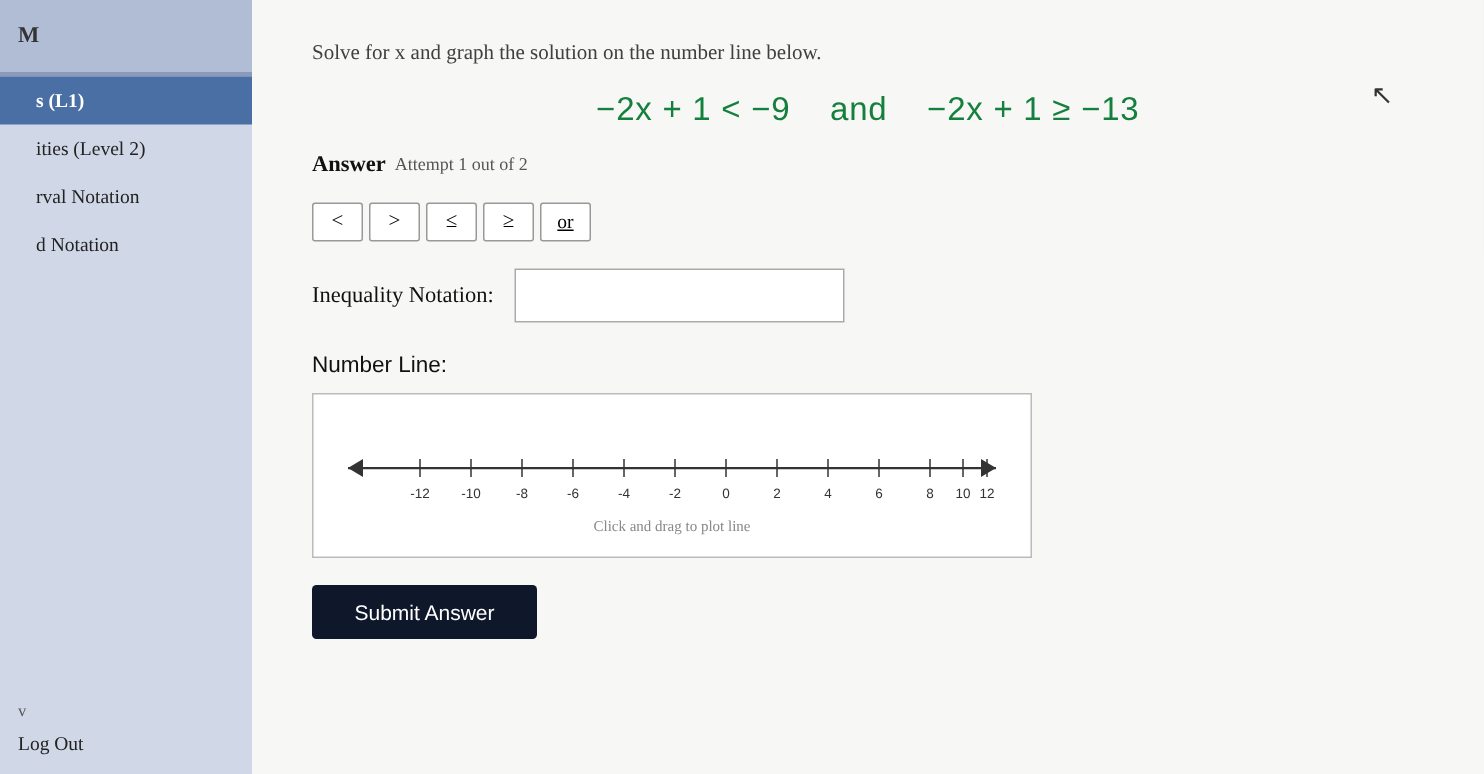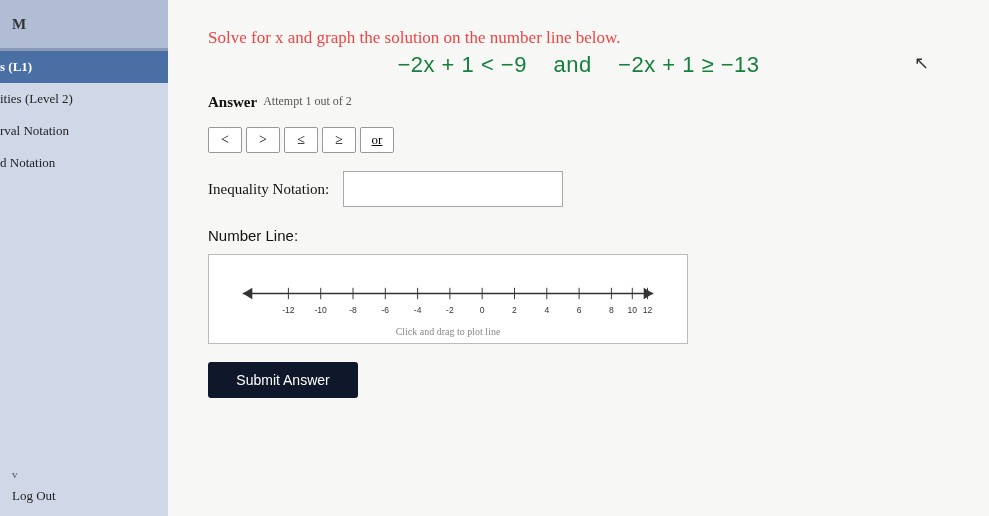--- a/index.html
+++ b/index.html
@@ -32,21 +32,21 @@
       padding-left: 12px;
     }
 
     .sidebar-divider {
       height: 3px;
       background: #8a9ab8;
       margin: 0;
     }
 
     .sidebar-item {
-      padding: 8px 0;
+      padding: 8px 24px;
       font-size: 13px;
       cursor: pointer;
       color: #222;
     }
 
     .sidebar-item.active {
       background: #4a6fa5;
       color: #fff;
       font-weight: bold;
     }
@@ -72,23 +72,23 @@
     #main {
       flex: 1;
       background: #f7f7f5;
       padding: 28px 40px 20px 40px;
       display: flex;
       flex-direction: column;
       overflow-y: auto;
     }
 
     .problem-instruction {
-      font-size: 17px;
-      color: #ef4444;
-      margin-bottom: 4px;
+      font-size: 14px;
+      color: #404040;
+      margin-bottom: 16px;
       font-family: Georgia, serif;
     }
 
     .equation-line {
       font-size: 22px;
       color: #15803d;
       text-align: center;
       margin-bottom: 16px;
       font-family: Liberation Sans, sans-serif;
       letter-spacing: 0.5px;
@@ -160,21 +160,21 @@
       font-size: 15px;
       color: #111;
       margin-bottom: 10px;
       font-family: Liberation Sans, sans-serif;
     }
 
     .number-line-container {
       border: 1.5px solid #bbb;
       background: #fff;
       width: 480px;
-      height: 90px;
+      height: 110px;
       display: flex;
       flex-direction: column;
       align-items: center;
       justify-content: center;
       padding: 10px 16px 6px 16px;
       margin-bottom: 18px;
     }
 
     .number-line-svg {
       width: 440px;

